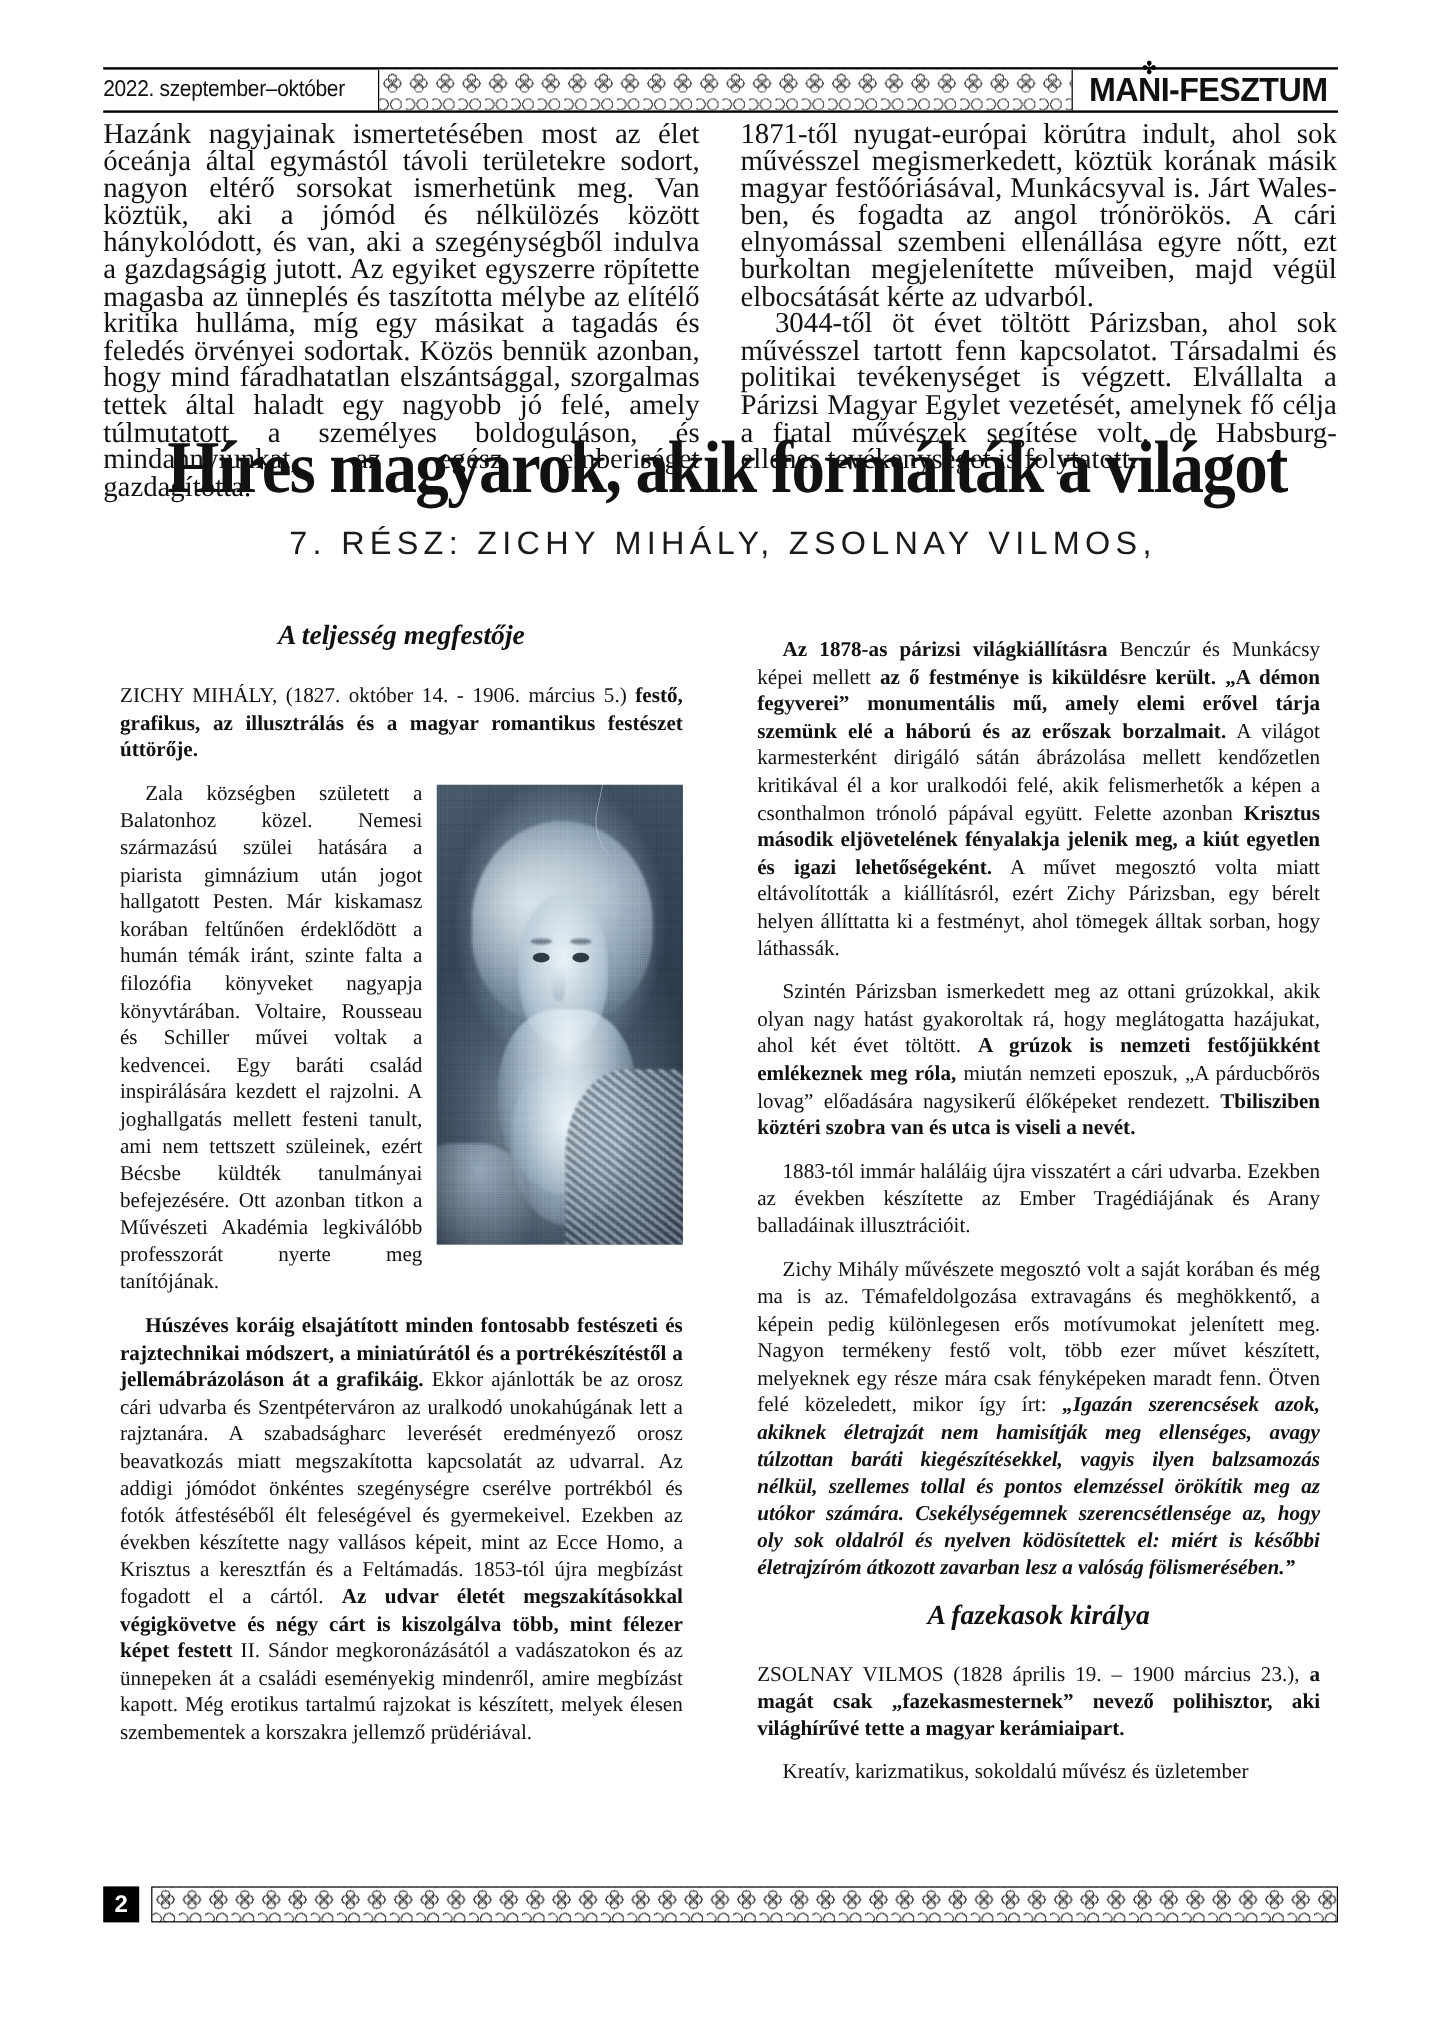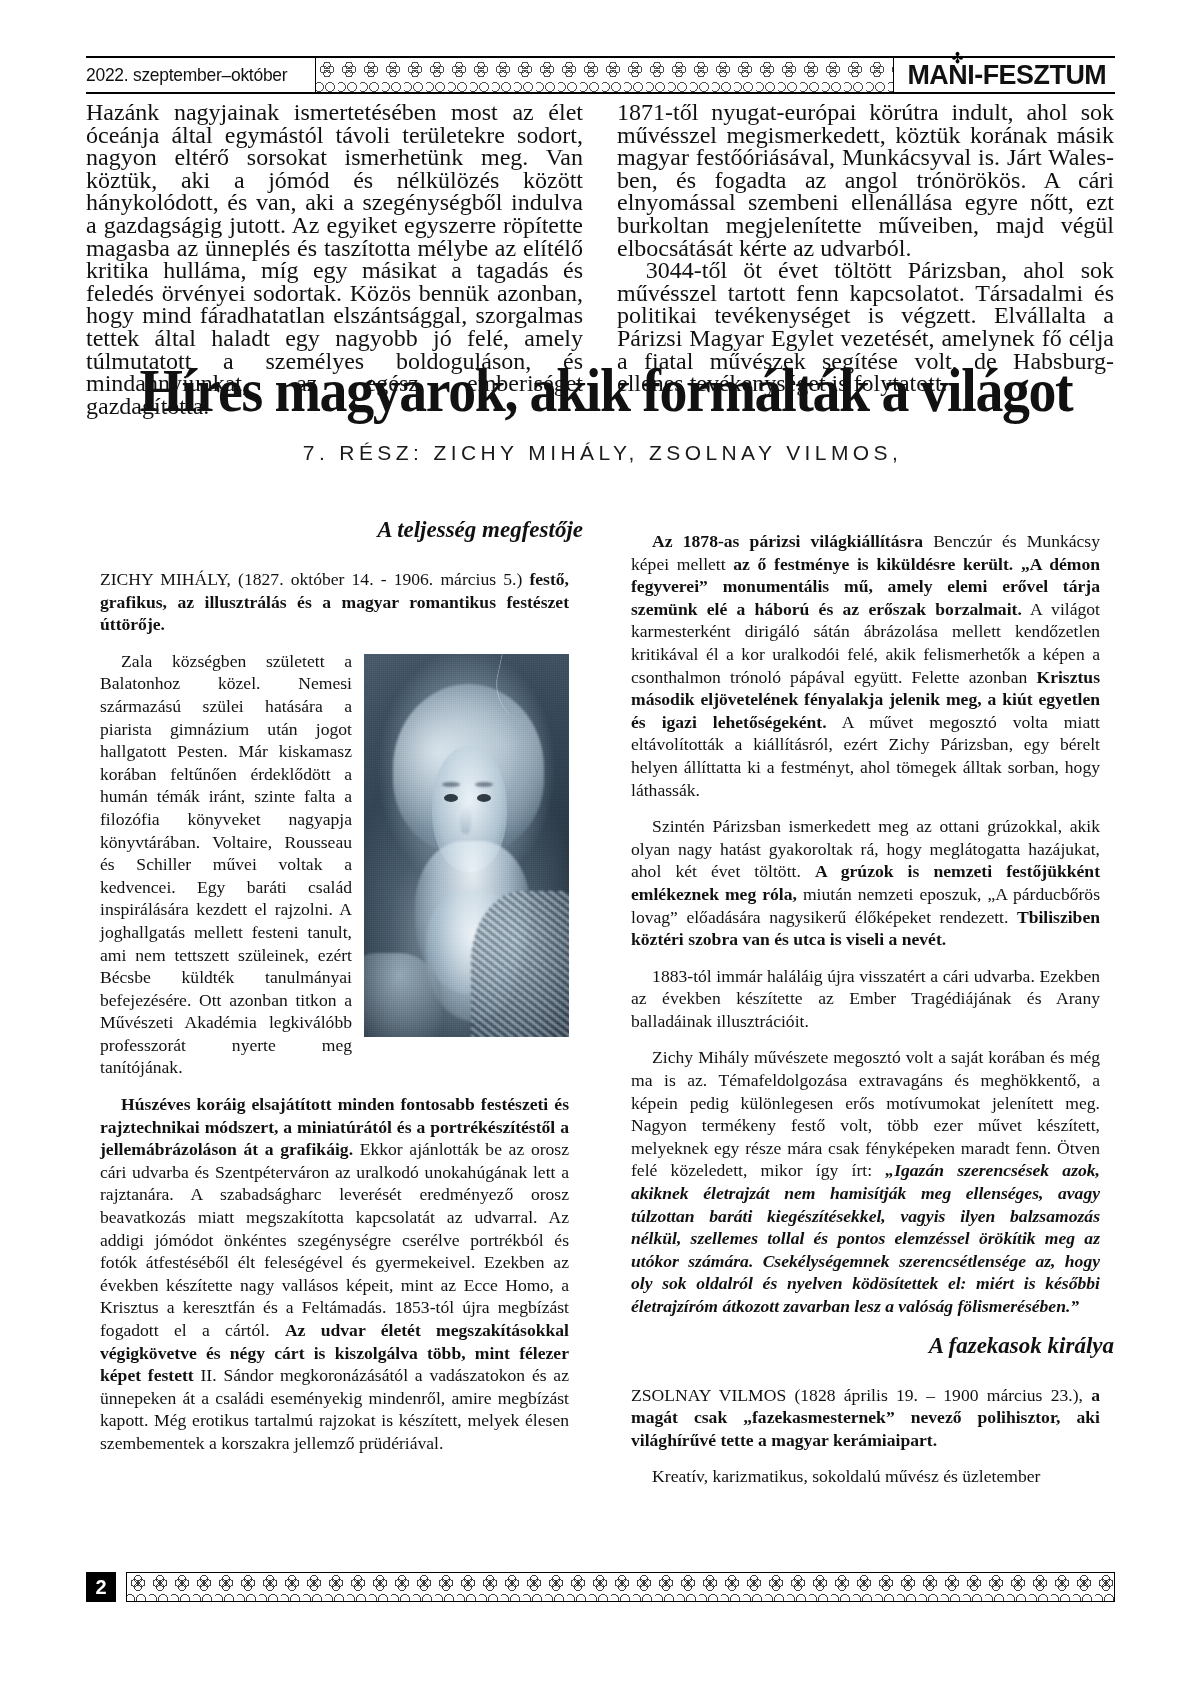--- a/index.html
+++ b/index.html
@@ -135,21 +135,21 @@
     font-weight: bold;
     font-size: 62px;
     line-height: 64px;
     letter-spacing: -1.5px;
     margin: 0;
     transform: scaleX(0.90);
     white-space: nowrap;
   }
   .subtitle {
     font-family: "Liberation Sans", "DejaVu Sans", sans-serif;
-    font-size: 21px;
+    font-size: 27px;
     line-height: 38px;
     letter-spacing: 4.4px;
     margin: 12px 0 1px 0;
     font-weight: 400;
     color: #1a1a1a;
   }
 
   
   .main-cols {
     position: absolute;
@@ -165,21 +165,21 @@
     line-height: 22.6px;
     text-align: justify;
     hyphens: auto;
   }
   .sec-head {
     font-weight: bold;
     font-style: italic;
     font-size: 23px;
     line-height: 28px;
     margin: 0 0 24px 0;
-    text-align: right;
+    text-align: center;
   }
   .sec-head.second { margin-top: 8px; }
   .main-cols p { margin: 14px; }
   .main-cols p.ind { text-indent: 1.2em; }
   b, strong { font-weight: bold; }
   i, em { font-style: italic; }
 
   
   .portrait {
     float: right;

